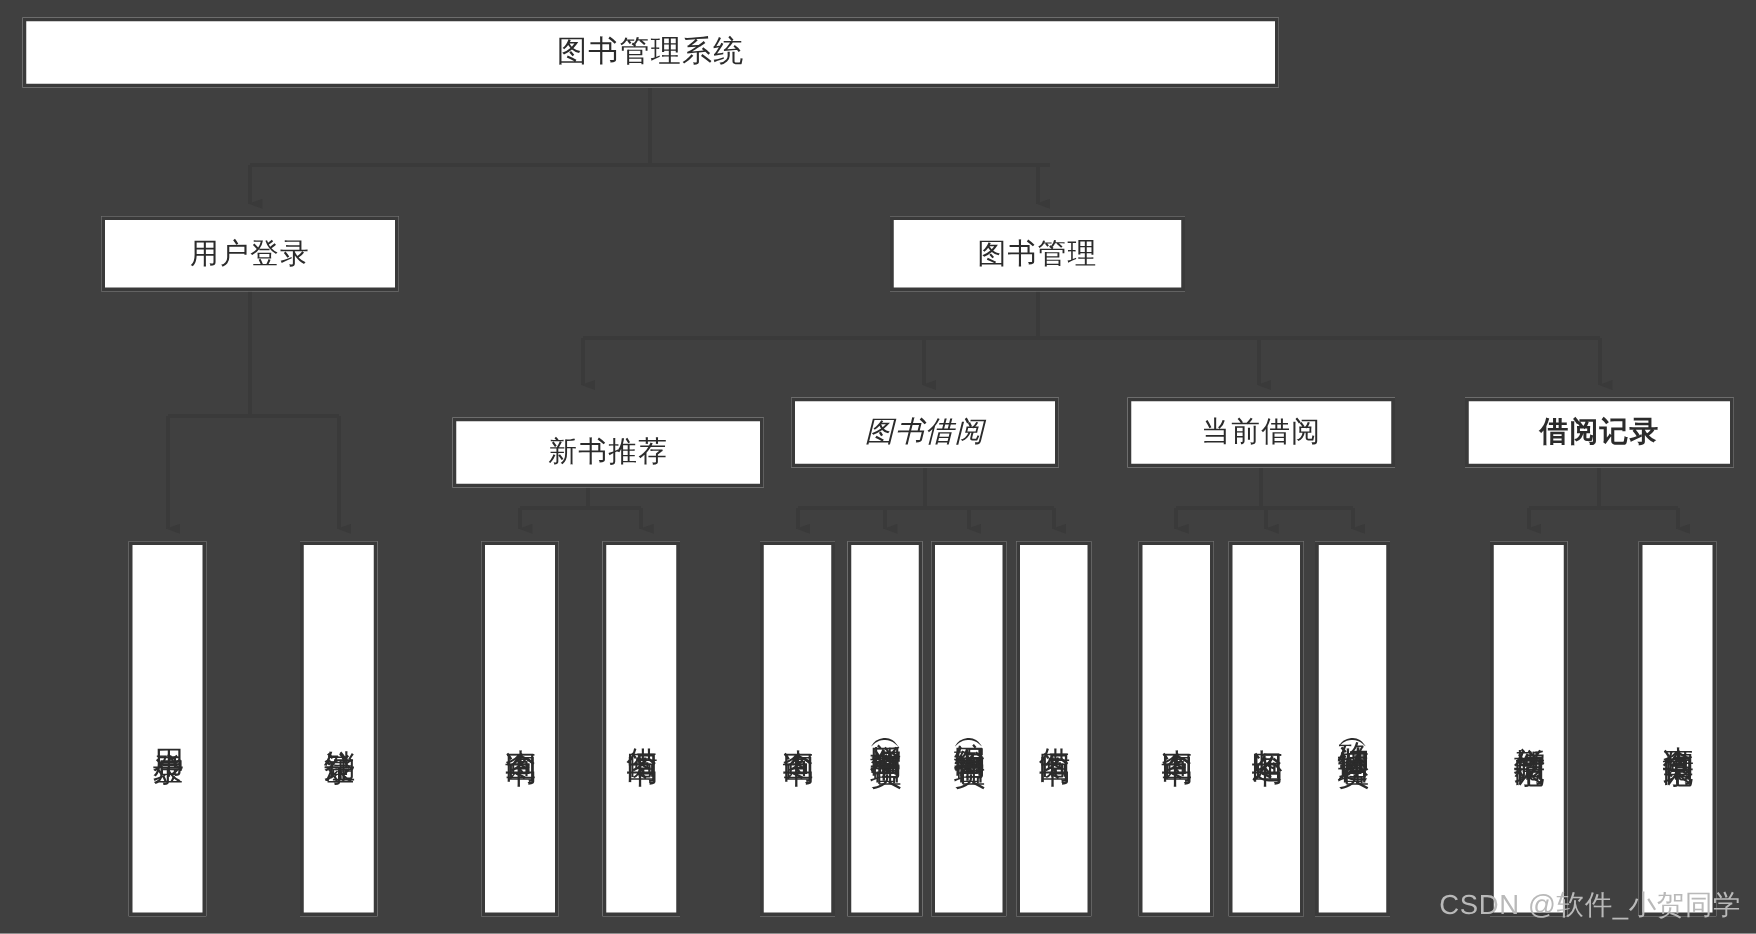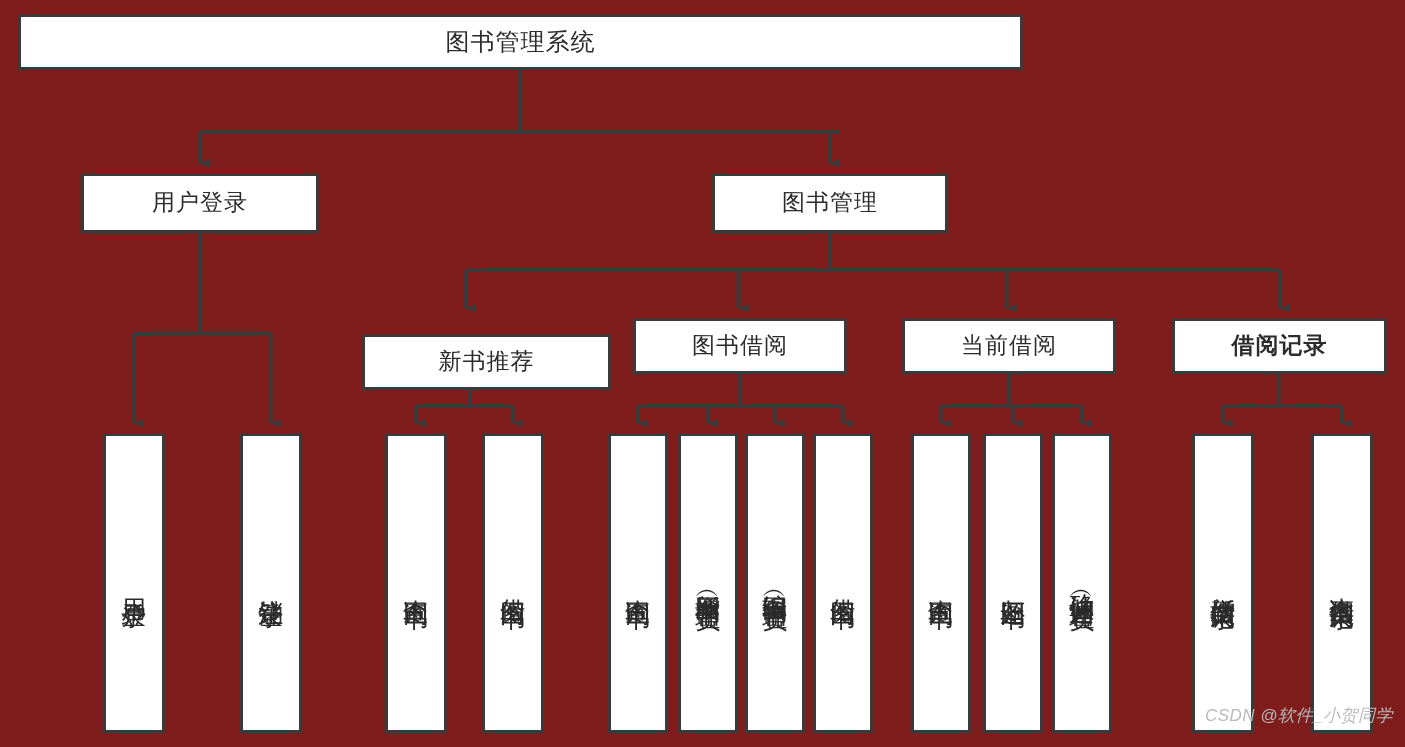--- a/index.html
+++ b/index.html
@@ -4,21 +4,21 @@
 <style>
   html,body{margin:0;padding:0;background:#ffffff;}
   body{
     font-family:"Liberation Sans","DejaVu Sans",sans-serif;
     -webkit-font-smoothing:antialiased;
   }
   #canvas{
     position:relative;
     width:1405px;
     height:747px;
-    background:#7f1d1d;
+    background:#404040;
     overflow:hidden;
   }
   #wires{
     position:absolute;
     left:0;top:0;
     width:1405px;height:747px;
   }
   .node{
     position:absolute;
     box-sizing:border-box;
@@ -48,27 +48,26 @@
     font-size:25px;
     line-height:1.06;
     letter-spacing:2px;
     color:#2b2b2b;
     white-space:nowrap;
     text-align:center;
   }
   .watermark{
     position:absolute;
     right:12px;
-    bottom:20px;
-    font-size:17px;
+    bottom:8px;
+    font-size:22px;
     color:#b9b9b9;
     letter-spacing:0.5px;
     pointer-events:none;
     white-space:nowrap;
-    font-style:italic;
   }
 </style>
 </head>
 <body>
 
 <div id="canvas">
 
   <svg id="wires" viewBox="0 0 1405 747" xmlns="http://www.w3.org/2000/svg">
     <defs>
       <marker id="arr" markerWidth="10" markerHeight="11" refX="4" refY="10" orient="auto" markerUnits="userSpaceOnUse">
@@ -126,21 +125,21 @@
   <div class="node h" style="left:81px;top:173px;width:238px;height:60px;">
     <span>用户登录</span>
   </div>
   <div class="node h" style="left:712px;top:173px;width:236px;height:60px;text-align:right;">
     <span>图书管理</span>
   </div>
 
   <div class="node h" style="left:362px;top:334px;width:249px;height:56px;justify-content:center;">
     <span>新书推荐</span>
   </div>
-  <div class="node h" style="left:633px;top:318px;width:214px;height:56px;">
+  <div class="node h" style="left:633px;top:318px;width:214px;height:56px;font-style:italic;">
     <span>图书借阅</span>
   </div>
   <div class="node h" style="left:902px;top:318px;width:214px;height:56px;">
     <span>当前借阅</span>
   </div>
   <div class="node h" style="left:1172px;top:318px;width:215px;height:56px;font-weight:bold;">
     <span>借阅记录</span>
   </div>
 
   <div class="node v" style="left:103px;top:433px;width:62px;height:300px;">

